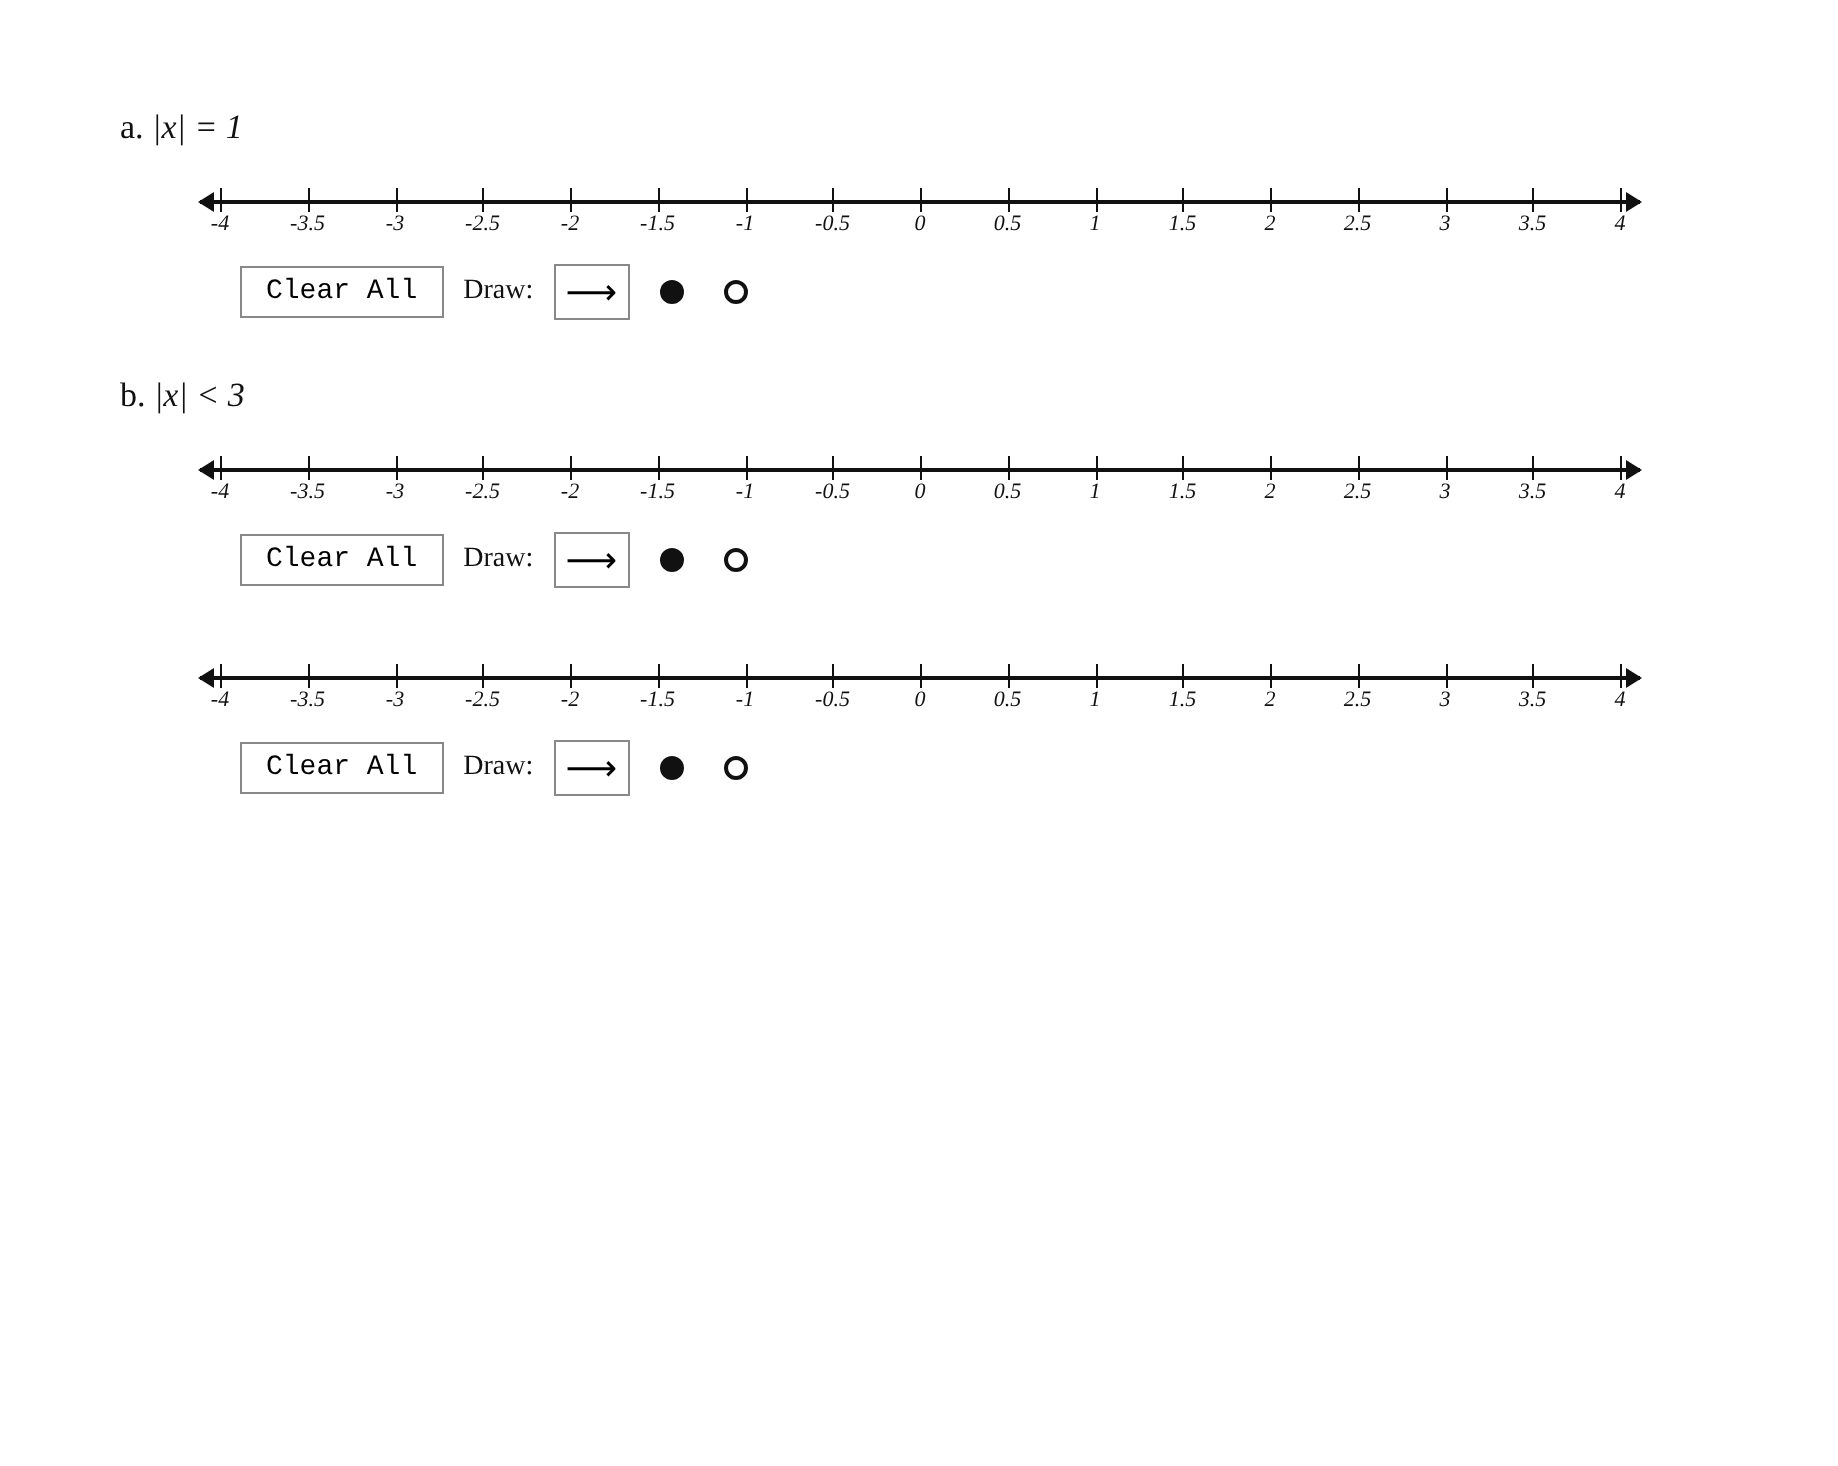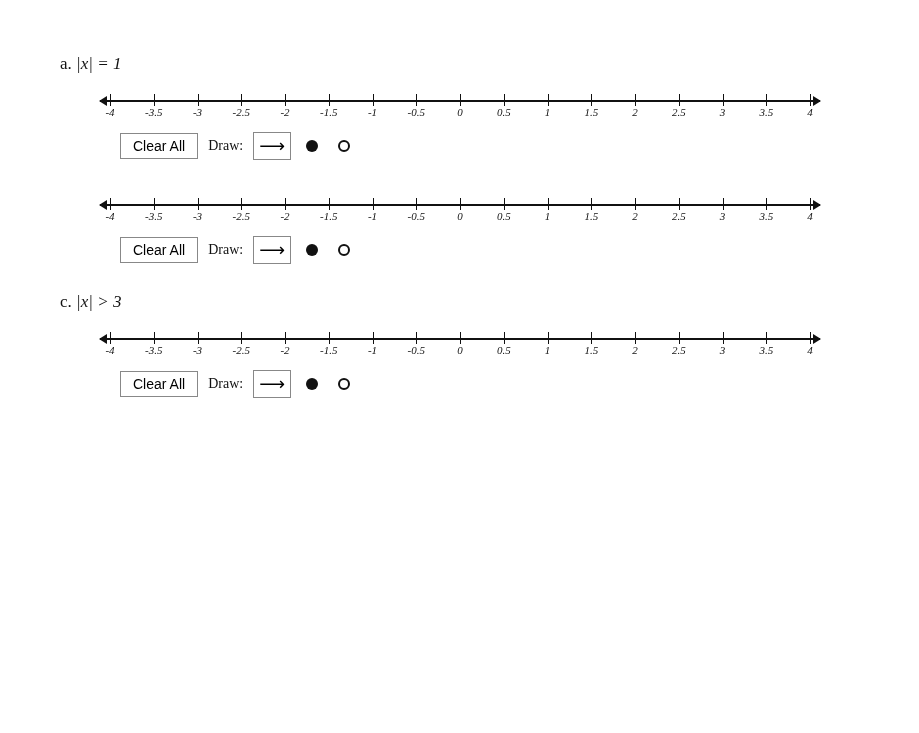--- a/index.html
+++ b/index.html
@@ -93,21 +93,21 @@
       margin-left: 80px;
       margin-bottom: 6px;
     }
 
     .clear-btn {
       border: 1px solid #888;
       background: #fff;
       padding: 4px 12px;
       font-size: 14px;
       cursor: pointer;
-      font-family: Liberation Sans, sans-serif;
+      font-family: Liberation Mono, monospace;
     }
 
     .draw-label {
       font-size: 14px;
       font-family: Georgia, 'Times New Roman', serif;
     }
 
     .draw-arrow-btn {
       border: 1px solid #888;
       background: #fff;
@@ -203,20 +203,21 @@
         </button>
         <button class="draw-filled-btn">
           <div class="filled-dot"></div>
         </button>
         <button class="draw-filled-btn">
           <div class="open-dot"></div>
         </button>
       </div>
     </div>
     <div class="problem-block">
+      <div class="problem-label"><span>b. </span><span class="math-expr">|x| &lt; 3</span></div>
       <div class="number-line-container">
         <div class="number-line"></div>
         <div class="tick" style="left: 10px;"></div>
         <div class="tick-label" style="left: 10px;">-4</div>
         <div class="tick" style="left: 53.75px;"></div>
         <div class="tick-label" style="left: 53.75px;">-3.5</div>
         <div class="tick" style="left: 97.5px;"></div>
         <div class="tick-label" style="left: 97.5px;">-3</div>
         <div class="tick" style="left: 141.25px;"></div>
         <div class="tick-label" style="left: 141.25px;">-2.5</div>
@@ -255,21 +256,20 @@
         </button>
         <button class="draw-filled-btn">
           <div class="filled-dot"></div>
         </button>
         <button class="draw-filled-btn">
           <div class="open-dot"></div>
         </button>
       </div>
     </div>
     <div class="problem-block">
-      <div class="problem-label"><span>c. </span><span class="math-expr">|x| &gt; 3</span></div>
       <div class="number-line-container">
         <div class="number-line"></div>
         <div class="tick" style="left: 10px;"></div>
         <div class="tick-label" style="left: 10px;">-4</div>
         <div class="tick" style="left: 53.75px;"></div>
         <div class="tick-label" style="left: 53.75px;">-3.5</div>
         <div class="tick" style="left: 97.5px;"></div>
         <div class="tick-label" style="left: 97.5px;">-3</div>
         <div class="tick" style="left: 141.25px;"></div>
         <div class="tick-label" style="left: 141.25px;">-2.5</div>

